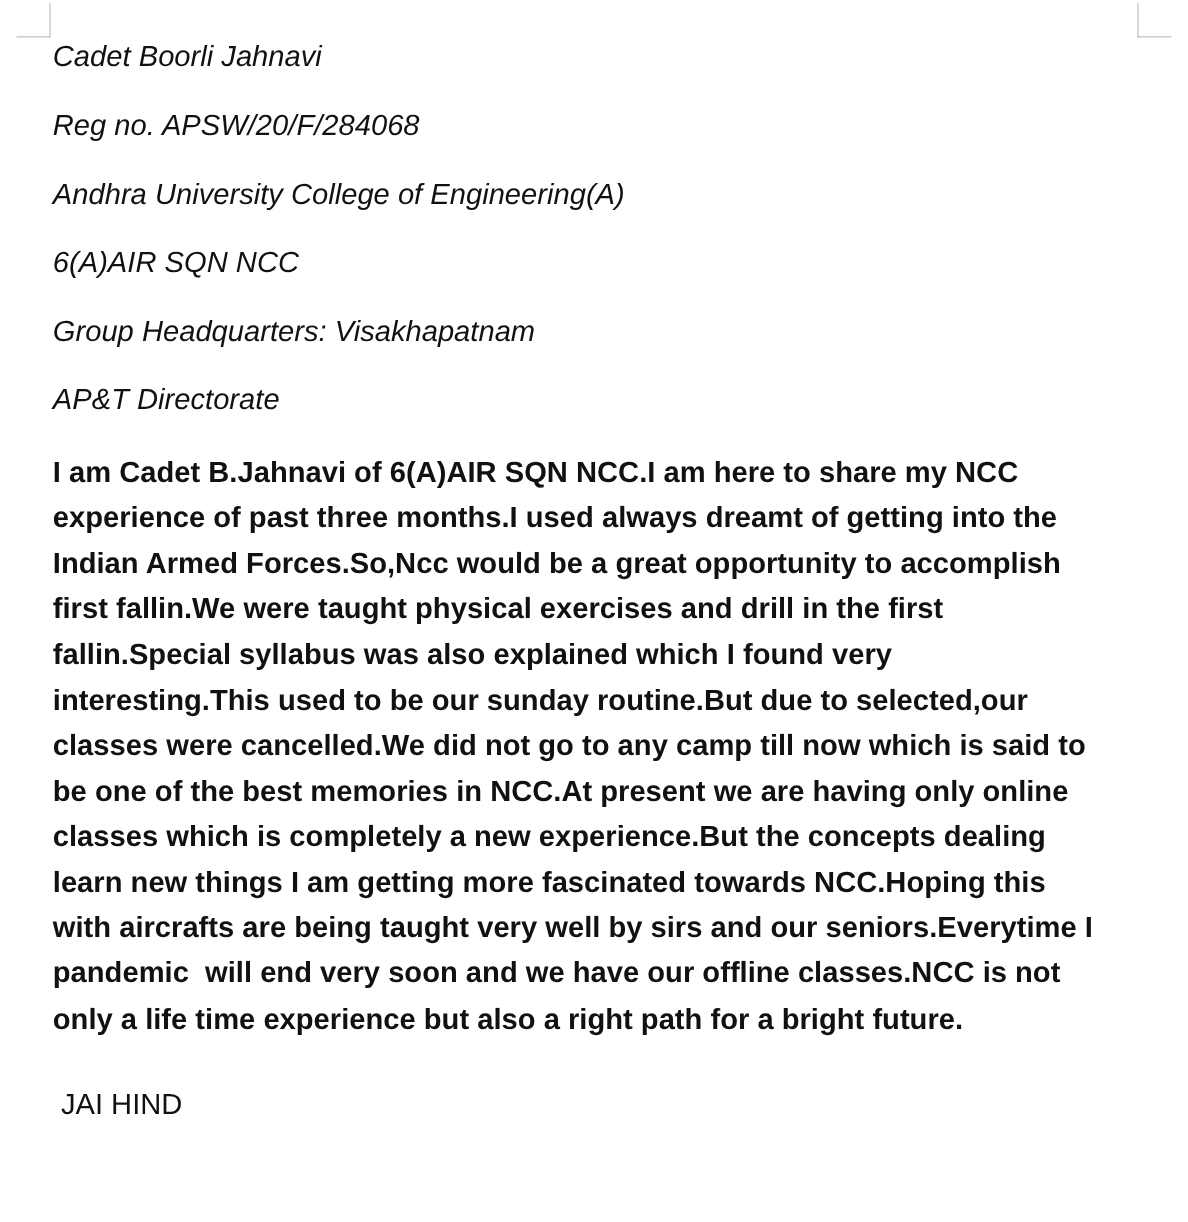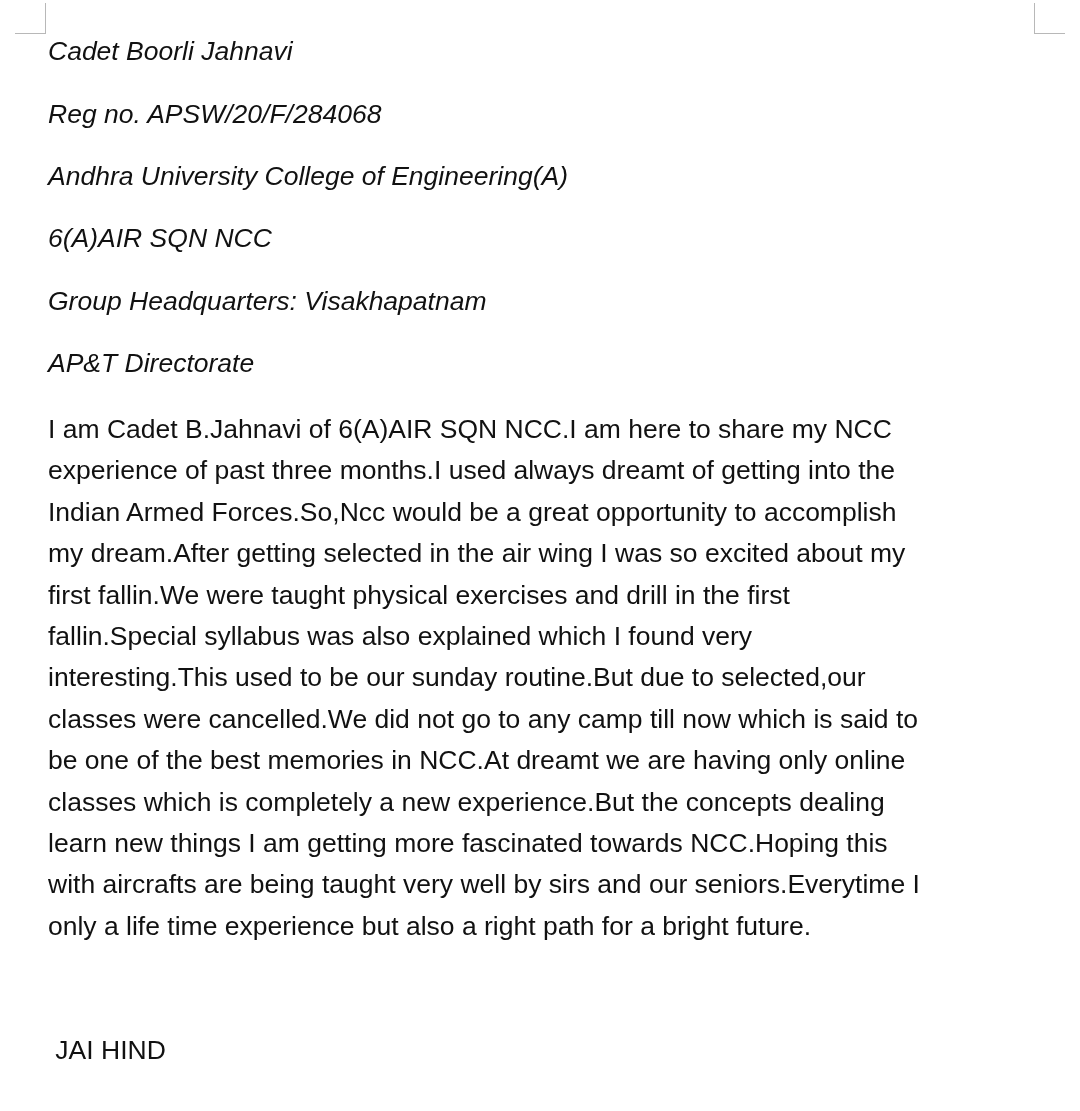--- a/index.html
+++ b/index.html
@@ -3,48 +3,48 @@
 <meta charset="utf-8">
 <style>
   html, body { margin:0; padding:0; background:#ffffff; }
   body { width:1080px; height:1111px; position:relative; overflow:hidden;
          font-family:"Liberation Sans", "DejaVu Sans", sans-serif; color:#111111; }
   .crop { position:absolute; border-color:#b8b8b8; border-style:solid; width:30px; height:30px; }
   .crop-tl { left:15px; top:3px; border-width:0 1px 1px 0; }
   .crop-tr { left:1034px; top:3px; border-width:0 0 1px 1px; width:30px; }
   .page { position:absolute; left:48px; top:0; width:990px; font-size:26.5px; }
   .hline { position:absolute; left:0; white-space:nowrap; line-height:32px;font-style:italic; }
-  .para { position:absolute; left:0; top:409px; width:980px; line-height:41.4px; }
+  .para { position:absolute; left:0; top:409px; width:980px; line-height:41.4px;font-weight:bold; }
   .para span { display:block; white-space:pre; }
-  .closing { position:absolute; left:0; top:1034px; white-space:pre; line-height:32px; }
+  .closing { position:absolute; left:0; top:988px; white-space:pre; line-height:32px; }
 </style>
 </head>
 <body>
 
 <div class="crop crop-tl"></div>
 <div class="crop crop-tr"></div>
 
 <div class="page">
   <div class="hline" style="top:35px">Cadet Boorli Jahnavi</div>
   <div class="hline" style="top:98px">Reg no. APSW/20/F/284068</div>
   <div class="hline" style="top:160px">Andhra University College of Engineering(A)</div>
   <div class="hline" style="top:222px">6(A)AIR SQN NCC</div>
   <div class="hline" style="top:285px">Group Headquarters: Visakhapatnam</div>
   <div class="hline" style="top:347px">AP&amp;T Directorate</div>
 
   <div class="para">
     <span>I am Cadet B.Jahnavi of 6(A)AIR SQN NCC.I am here to share my NCC</span>
     <span>experience of past three months.I used always dreamt of getting into the</span>
     <span>Indian Armed Forces.So,Ncc would be a great opportunity to accomplish</span>
-    <span>my dream.After getting selected in the air wing I was so excited about my</span>
     <span>first fallin.We were taught physical exercises and drill in the first</span>
     <span>fallin.Special syllabus was also explained which I found very</span>
     <span>interesting.This used to be our sunday routine.But due to selected,our</span>
     <span>classes were cancelled.We did not go to any camp till now which is said to</span>
-    <span>be one of the best memories in NCC.At dreamt we are having only online</span>
+    <span>be one of the best memories in NCC.At present we are having only online</span>
     <span>classes which is completely a new experience.But the concepts dealing</span>
     <span>learn new things I am getting more fascinated towards NCC.Hoping this</span>
     <span>with aircrafts are being taught very well by sirs and our seniors.Everytime I</span>
+    <span>pandemic  will end very soon and we have our offline classes.NCC is not</span>
     <span>only a life time experience but also a right path for a bright future.</span>
   </div>
 
   <div class="closing"> JAI HIND</div>
 </div>
 
 </body></html>

